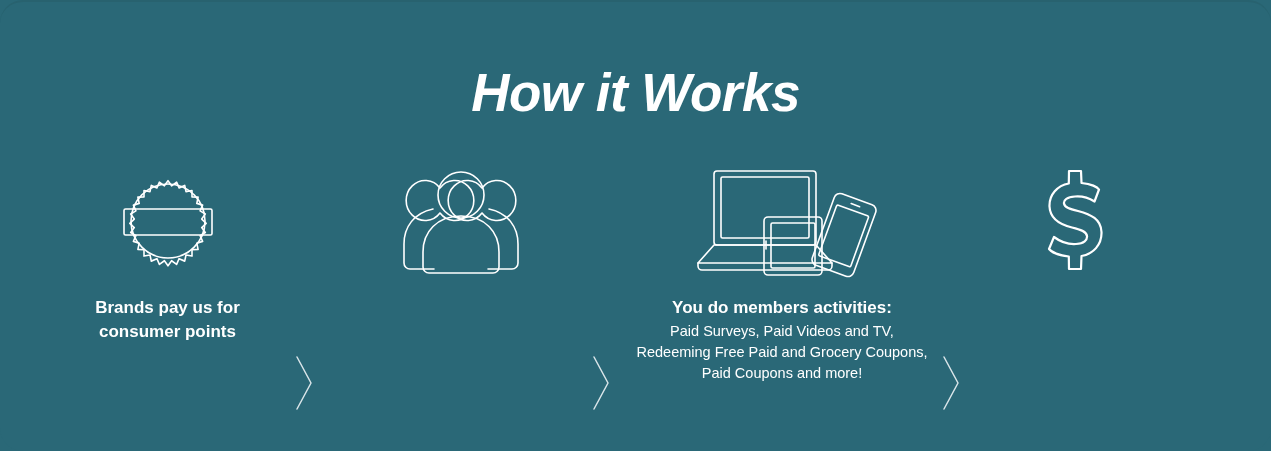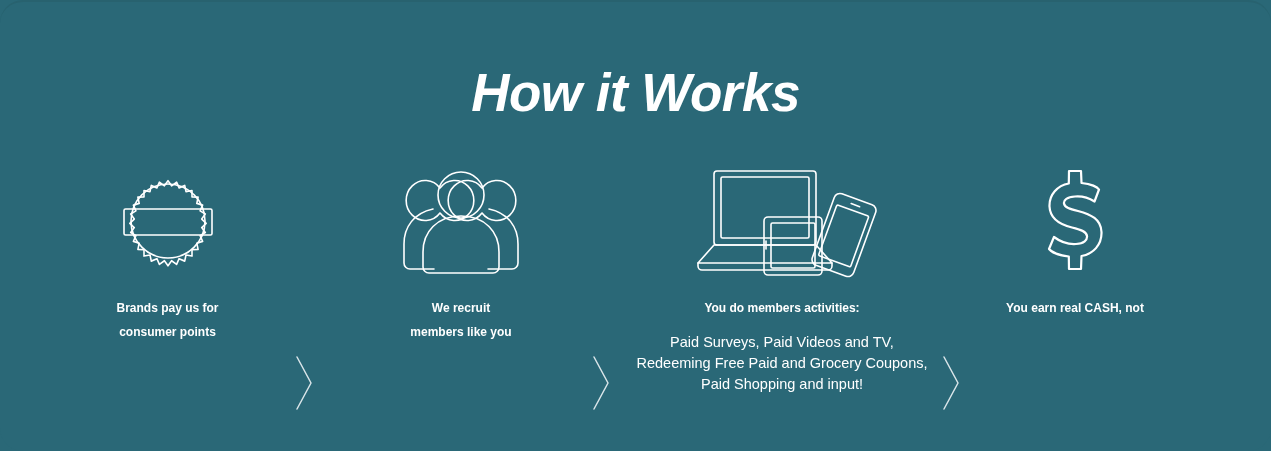--- a/index.html
+++ b/index.html
@@ -66,28 +66,28 @@
   .step-icon svg {
     display: block;
     overflow: visible;
   }
 
   .step-text {
     margin-top: 16px;
   }
 
   .step-heading {
-    font-size: 12px;
+    font-size: 17px;
     line-height: 24px;
     font-weight: bold;
     color: #ffffff;
   }
 
   .step-sub {
-    margin-top: 12px;
+    margin-top: 1px;
     font-size: 14.5px;
     line-height: 21px;
     font-weight: normal;
     color: #ffffff;
   }
   .step-sub div { white-space: nowrap; }
 
   .chevron {
     position: absolute;
     top: 193px;
@@ -147,26 +147,20 @@
           <path d="M39 41 C20 45 10 59 10 76 L10 95 A6 6 0 0 0 16 101 L40 101"></path>
 
           <path d="M88 45 A19 20 0 1 0 88 20 A19 20 0 1 0 88 45 Z"></path>
           <path d="M95 41 C114 45 124 59 124 76 L124 95 A6 6 0 0 1 118 101 L94 101"></path>
 
           <circle cx="67" cy="27" r="23"></circle>
           <path d="M67 48 C43 48 29 64 29 84 L29 99 A6 6 0 0 0 35 105 L99 105
                    A6 6 0 0 0 105 99 L105 84 C105 64 91 48 67 48 Z"></path>
         </svg>
       </div>
-      <div class="step-text">
-        <div class="step-heading">
-          <div>We recruit</div>
-          <div>members like you</div>
-        </div>
-      </div>
     </div>
 
     <div class="chevron chev-2">
       <svg width="24" height="56" viewBox="0 0 24 56" fill="none" stroke="#d9e5e9" stroke-width="1.5" stroke-linecap="round" stroke-linejoin="round">
         <path d="M5 2 L19 28 L5 54"></path>
       </svg>
     </div>
 
     <div class="step step-3">
       <div class="step-icon">
@@ -190,21 +184,21 @@
           </g>
         </svg>
       </div>
       <div class="step-text">
         <div class="step-heading">
           <div>You do members activities:</div>
         </div>
         <div class="step-sub">
           <div>Paid Surveys, Paid Videos and TV,</div>
           <div>Redeeming Free Paid and Grocery Coupons,</div>
-          <div>Paid Shopping and input!</div>
+          <div>Paid Coupons and more!</div>
         </div>
       </div>
     </div>
 
     <div class="chevron chev-3">
       <svg width="24" height="56" viewBox="0 0 24 56" fill="none" stroke="#d9e5e9" stroke-width="1.5" stroke-linecap="round" stroke-linejoin="round">
         <path d="M5 2 L19 28 L5 54"></path>
       </svg>
     </div>
 
@@ -221,19 +215,18 @@
                    C20 88.5 12.5 85 10 82 L15 70
                    C21 74.5 29.5 77.5 37 77
                    C45 76.5 48.5 73 48 69
                    C47.5 64.5 41.5 62.5 33 60.5
                    C20.5 57.5 11 52 10.5 39.5
                    C10 27.5 18.5 18.5 29.8 16.5 Z"></path>
         </svg>
       </div>
       <div class="step-text">
         <div class="step-heading">
-          <div>You earn real CASH, not</div>
         </div>
       </div>
     </div>
 
   </div>
 </div>
 
 </body></html>

